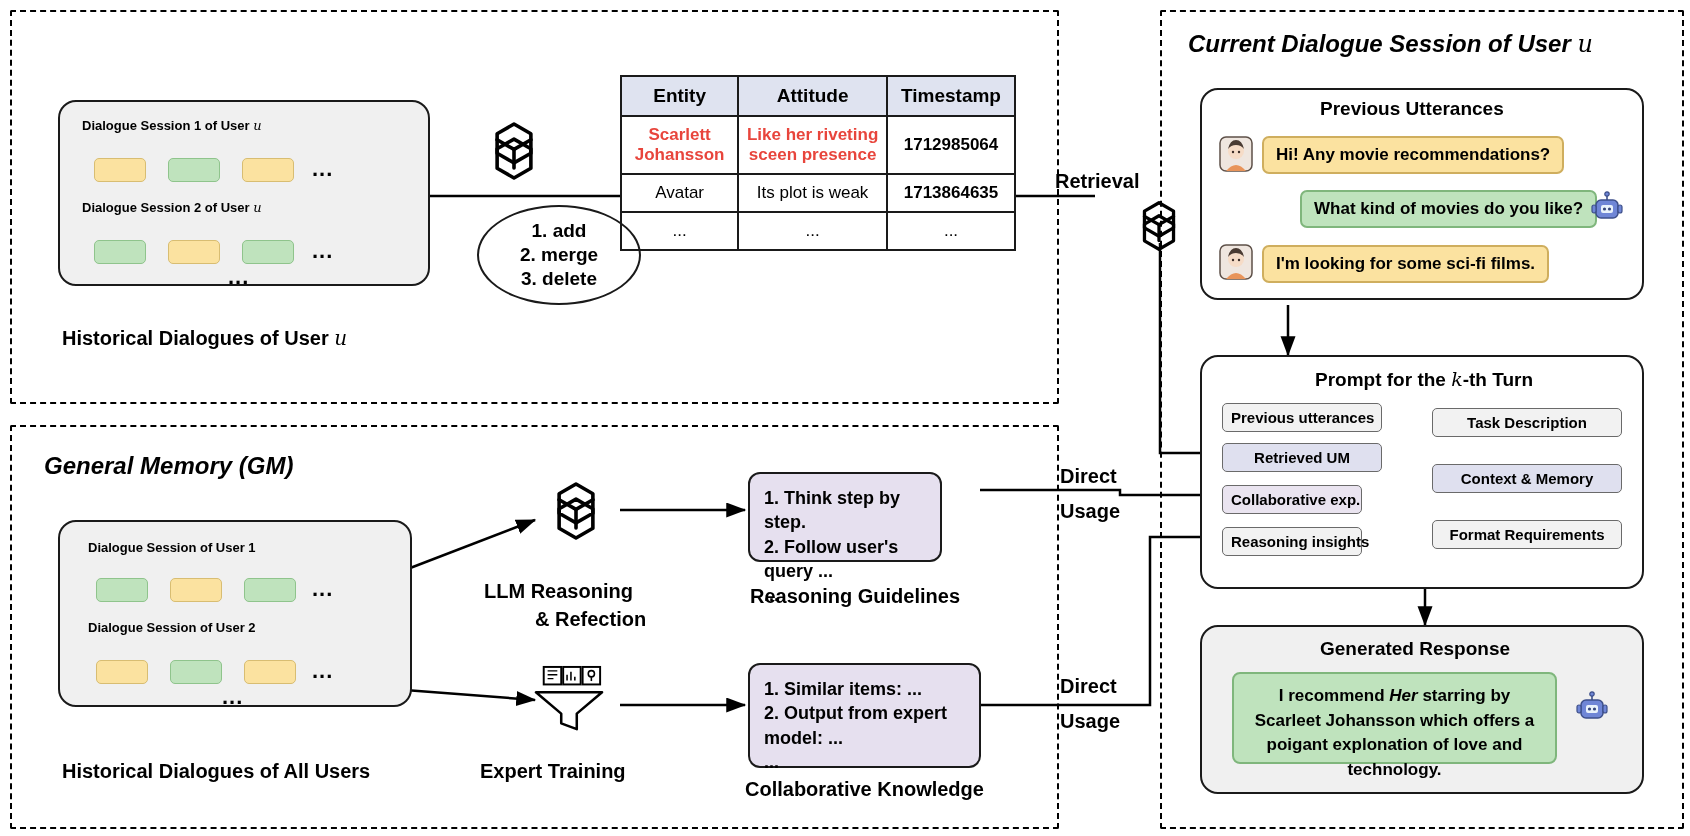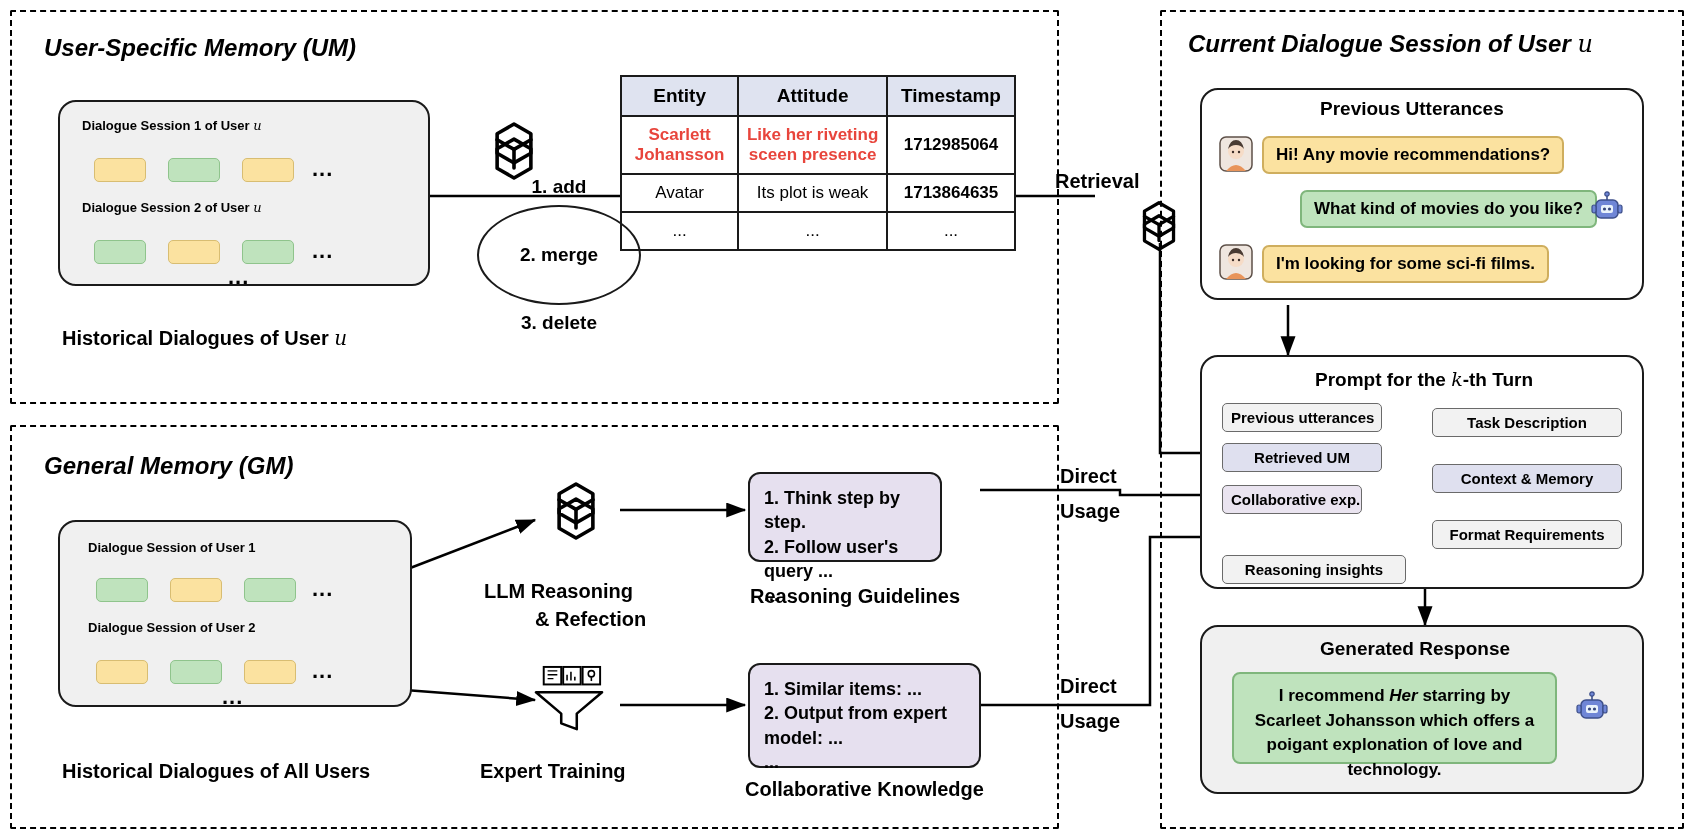--- a/index.html
+++ b/index.html
@@ -251,23 +251,20 @@
     <path d="M980,705 L1150,705 L1150,537 L1225,537" stroke="#000" stroke-width="2.5" fill="none" marker-end="url(#arrow)"></path>
 
     <line x1="1288" y1="305" x2="1288" y2="355" stroke="#000" stroke-width="2.5" marker-end="url(#arrow)"></line>
 
     <line x1="1425" y1="585" x2="1425" y2="625" stroke="#000" stroke-width="2.5" marker-end="url(#arrow)"></line>
 
     <path d="M1357,403 C1368,403 1368,440 1378,440 C1368,440 1368,536 1357,536" stroke="#000" stroke-width="2" fill="none"></path>
   </svg>
 
   <div class="panel" style="left:10px; top:10px; width:1045px; height:390px;"></div>
-  <div class="panel-title" style="left:44px; top:34px;">
-    <span>User-Specific Memory (UM)</span>
-  </div>
 
   <div class="roundbox" style="left:58px; top:100px; width:368px; height:182px;"></div>
 
   <div class="session-label" style="left:82px; top:118px;">
     <span>Dialogue Session 1 of User</span> <span class="mathvar">u</span>
   </div>
   <div class="chip yellow" style="left:94px; top:158px; width:50px;"></div>
   <div class="chip green" style="left:168px; top:158px; width:50px;"></div>
   <div class="chip yellow" style="left:242px; top:158px; width:50px;"></div>
   <div class="dots" style="left:312px; top:156px;">...</div>
@@ -289,21 +286,21 @@
     <svg width="72" height="72" viewBox="0 0 64 64">
       <g fill="none" stroke="#000" stroke-width="3.2" stroke-linejoin="round" stroke-linecap="round">
         <path d="M32 8 L47 16.7 L47 34 L32 42.6 L17 34 L17 16.7 Z" transform="rotate(0 32 32)"></path>
         <path d="M32 21.4 L47 30 L47 47.3 L32 56 L17 47.3 L17 30 Z"></path>
         <path d="M17 22 L32 30.6 L47 22"></path>
         <path d="M32 30.6 L32 47"></path>
       </g>
     </svg>
   </div>
 
-  <div class="ellipse" style="left:477px; top:205px; width:160px; height:96px;gap:44px;">
+  <div class="ellipse" style="left:477px; top:205px; width:160px; height:96px;">
     <div>1. add</div>
     <div>2. merge</div>
     <div>3. delete</div>
   </div>
 
   <table class="tbl" style="left:620px; top:75px; width:396px;">
     <thead>
       <tr>
         <th style="width:110px;">Entity</th>
         <th style="width:165px;">Attitude</th>
@@ -457,21 +454,21 @@
   <div class="bubble yellow" style="left:1262px; top:245px;">I'm looking for some sci-fi films.</div>
 
   <div class="roundbox-white" style="left:1200px; top:355px; width:440px; height:230px;"></div>
   <div class="subtitle" style="left:1315px; top:368px;">
     <span>Prompt for the</span> <span class="mathvar">k</span><span>-th Turn</span>
   </div>
 
   <div class="tag plain" style="left:1222px; top:403px; width:160px;">Previous utterances</div>
   <div class="tag purple" style="left:1222px; top:443px; width:160px;">Retrieved UM</div>
   <div class="tag lav" style="left:1222px; top:485px; width:140px;">Collaborative exp.</div>
-  <div class="tag plain" style="left:1222px; top:527px; width:184px;margin-top:28px;">Reasoning insights</div>
+  <div class="tag plain" style="left:1222px; top:527px; width:140px;">Reasoning insights</div>
 
   <div class="tag plain" style="left:1432px; top:408px; width:190px;">Task Description</div>
   <div class="tag purple" style="left:1432px; top:464px; width:190px;">Context &amp; Memory</div>
   <div class="tag plain" style="left:1432px; top:520px; width:190px;">Format Requirements</div>
 
   <div class="roundbox" style="left:1200px; top:625px; width:440px; height:165px;"></div>
   <div class="subtitle" style="left:1320px; top:638px;">Generated Response</div>
   <div class="respbox" style="left:1232px; top:672px; width:325px; height:92px;">
     <span>I recommend </span><i>Her</i><span> starring by Scarleet Johansson which offers a poigant explonation of love and technology.</span>
   </div>

